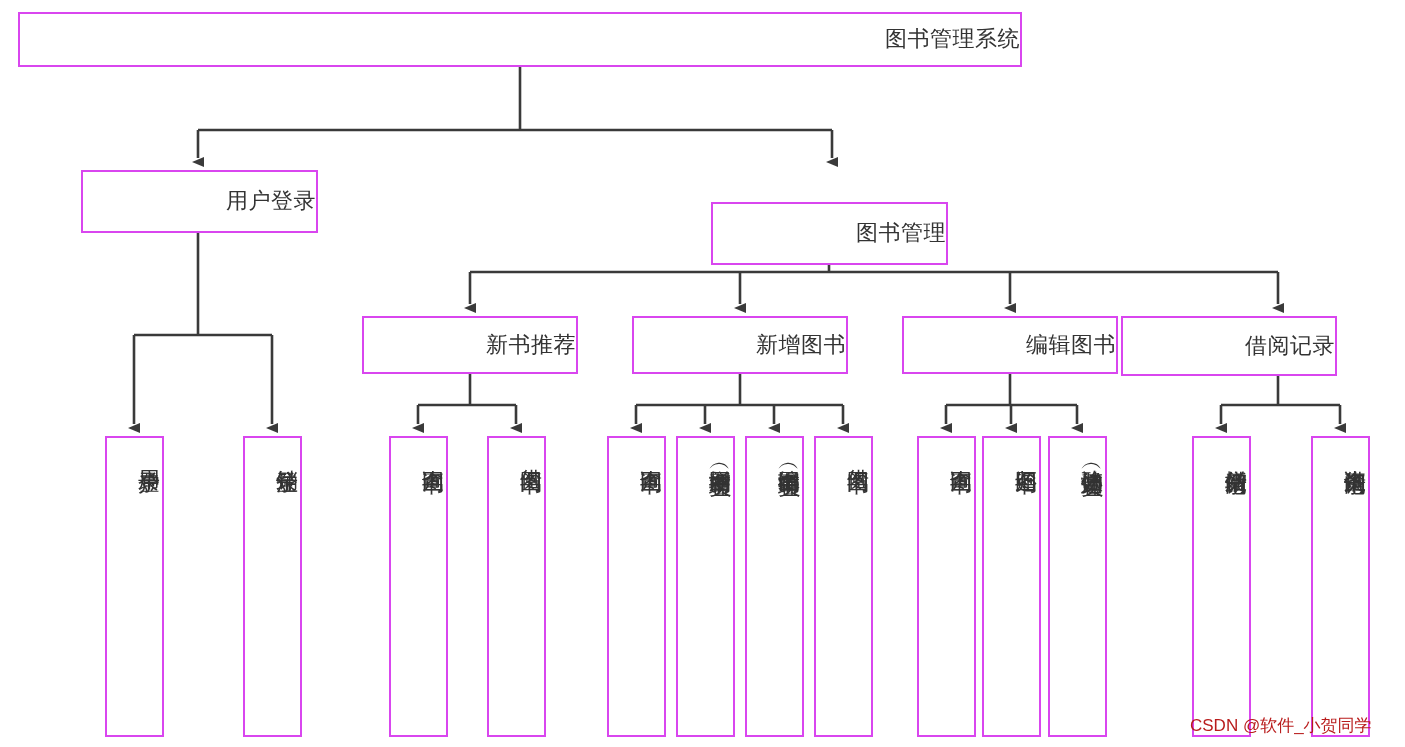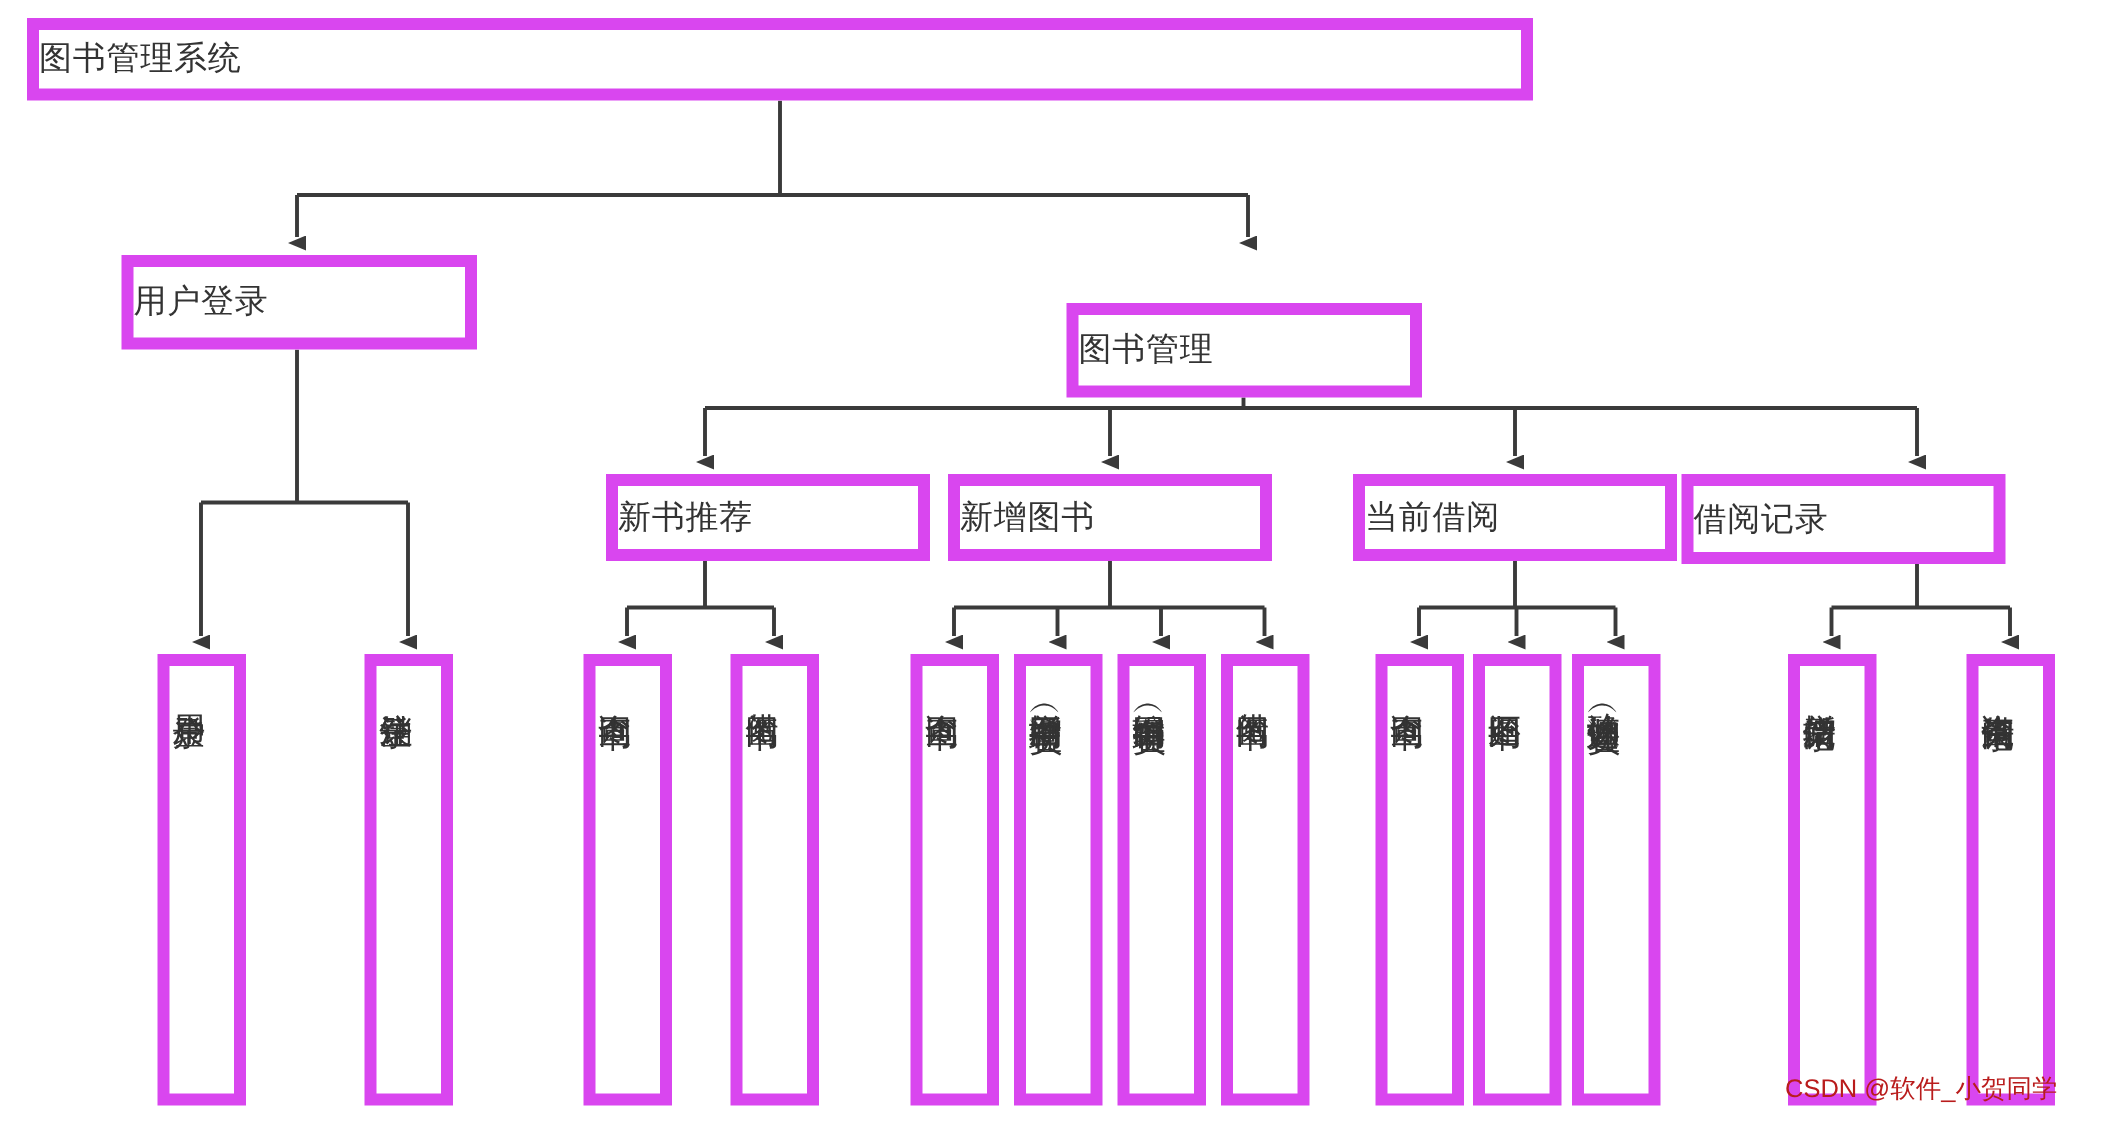--- a/index.html
+++ b/index.html
@@ -9,24 +9,24 @@
     font-family:"Liberation Sans","DejaVu Sans",sans-serif;
     overflow:hidden;
   }
   #stage{position:relative;width:1405px;height:747px;}
   svg#wires{position:absolute;left:0;top:0;width:1405px;height:747px;}
 
   .node{
     position:absolute;
     box-sizing:border-box;
     background:#ffffff;
-    border:8px solid #d946ef;
+    border:2px solid #d946ef;
     display:flex;
     align-items:center;
-    justify-content:flex-start;
+    justify-content:flex-end;
     color:#333333;
   }
   .node .lbl{
     display:block;
     text-align:center;
     letter-spacing:0.5px;
     color:#333333;
   }
   
   .h-node .lbl{font-size:22px;line-height:1.2;white-space:nowrap;}
@@ -115,28 +115,28 @@
     <span class="lbl">图书管理系统</span>
   </div>
 
   <div class="node h-node" style="left:81px;top:170px;width:237px;height:63px;">
     <span class="lbl">用户登录</span>
   </div>
   <div class="node h-node" style="left:711px;top:170px;width:237px;height:63px;margin-top:32px;">
     <span class="lbl">图书管理</span>
   </div>
 
-  <div class="node h-node" style="left:362px;top:316px;width:216px;height:58px;margin-left:42px;">
+  <div class="node h-node" style="left:362px;top:316px;width:216px;height:58px;">
     <span class="lbl">新书推荐</span>
   </div>
   <div class="node h-node" style="left:632px;top:316px;width:216px;height:58px;">
     <span class="lbl">新增图书</span>
   </div>
   <div class="node h-node" style="left:902px;top:316px;width:216px;height:58px;">
-    <span class="lbl">当前借阅</span>
+    <span class="lbl">编辑图书</span>
   </div>
   <div class="node h-node" style="left:1121px;top:316px;width:216px;height:60px;">
     <span class="lbl">借阅记录</span>
   </div>
 
   <div class="node v-node" style="left:105px;top:436px;width:59px;height:301px;">
     <span class="lbl">用户登录</span>
   </div>
   <div class="node v-node" style="left:243px;top:436px;width:59px;height:301px;">
     <span class="lbl">注销登录</span>

